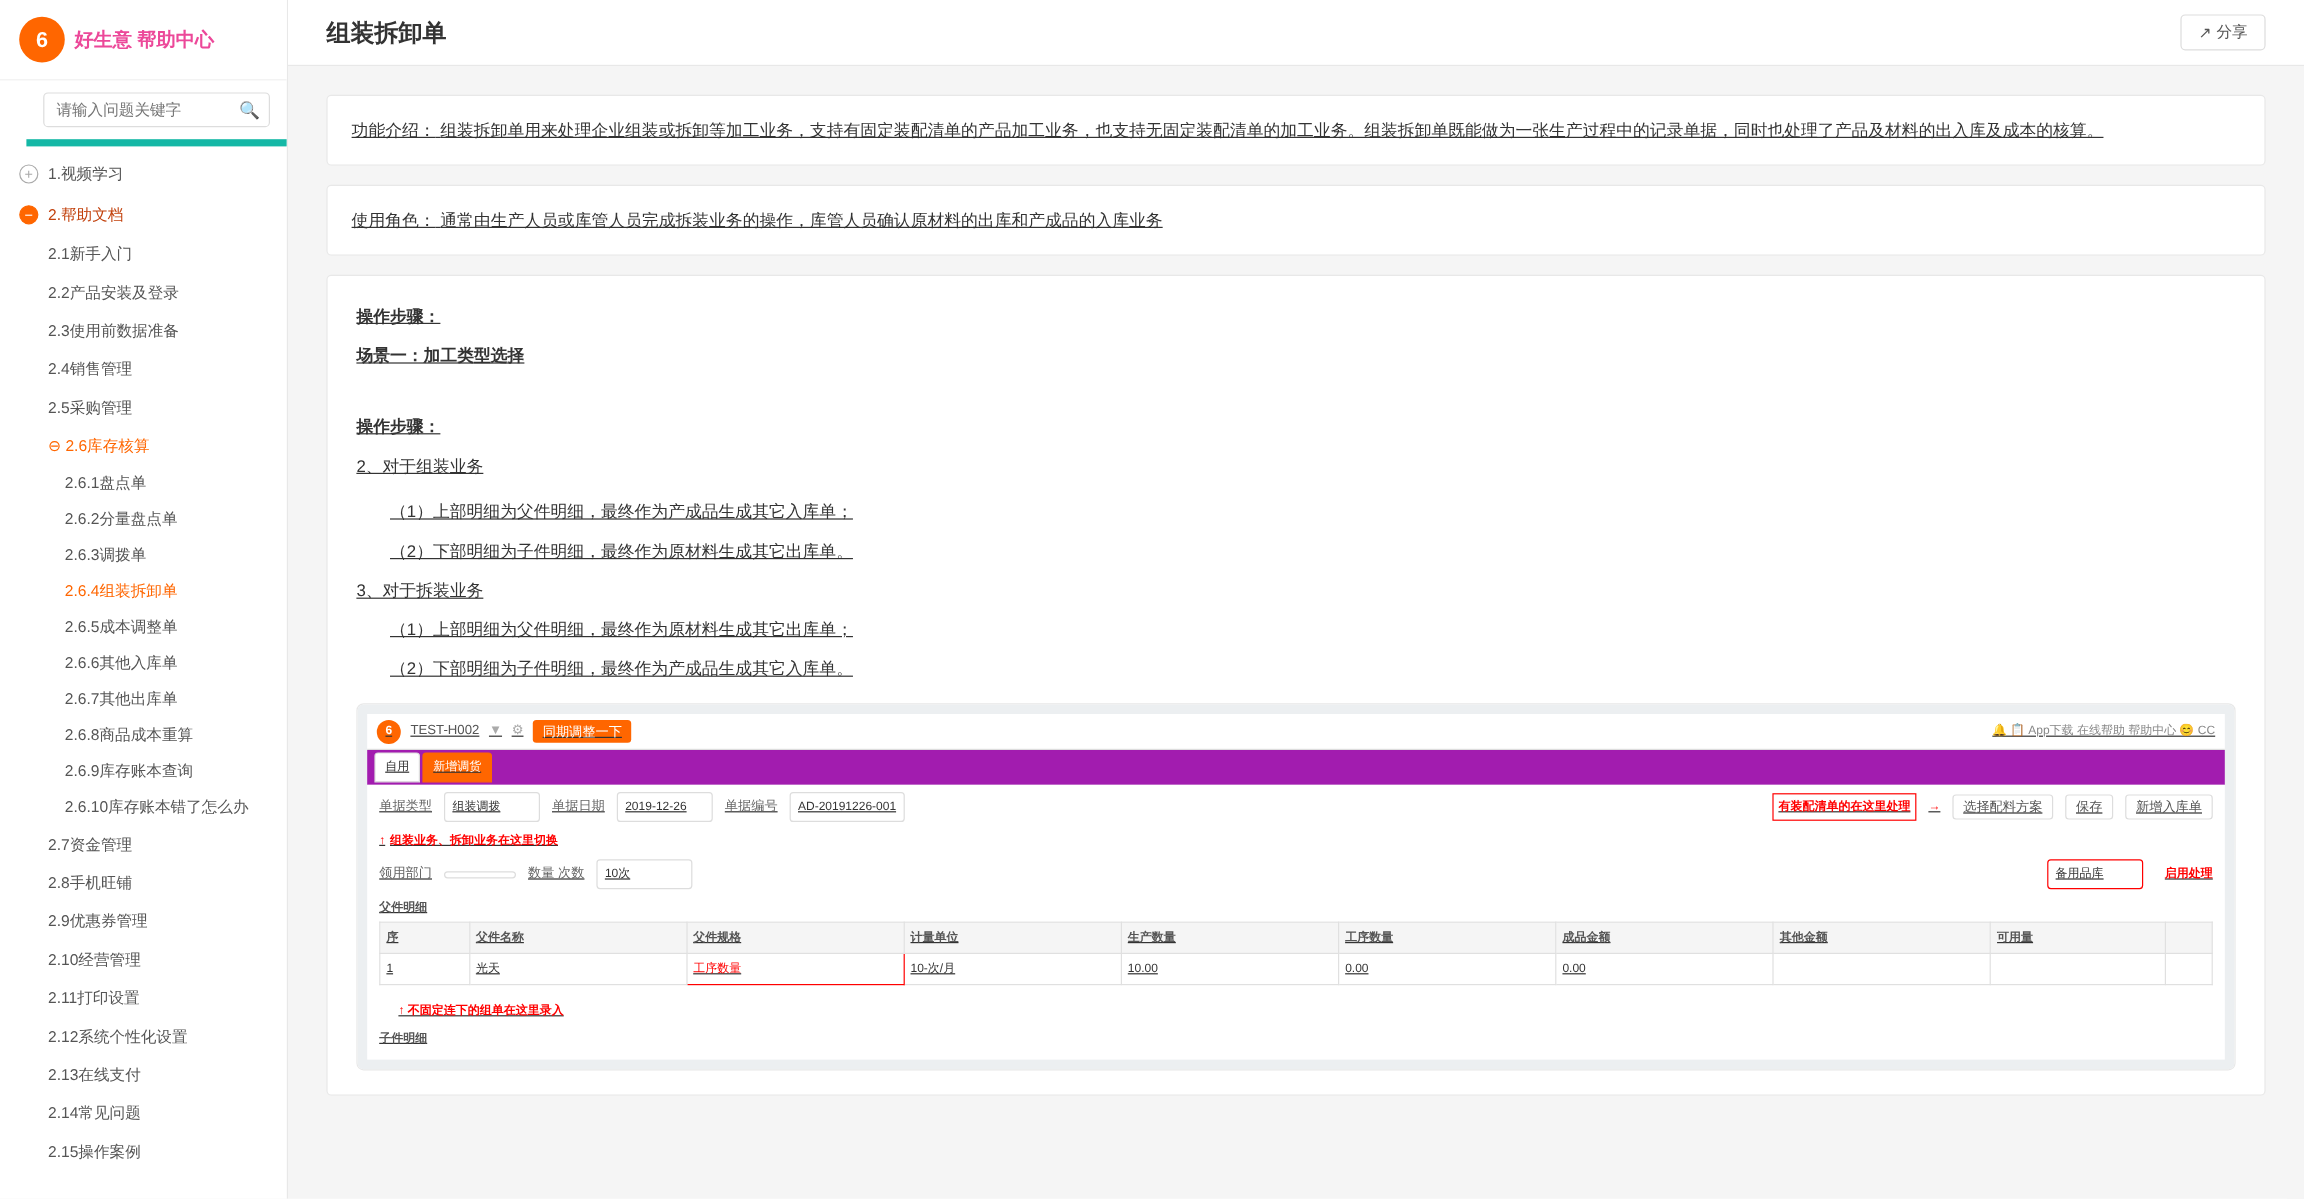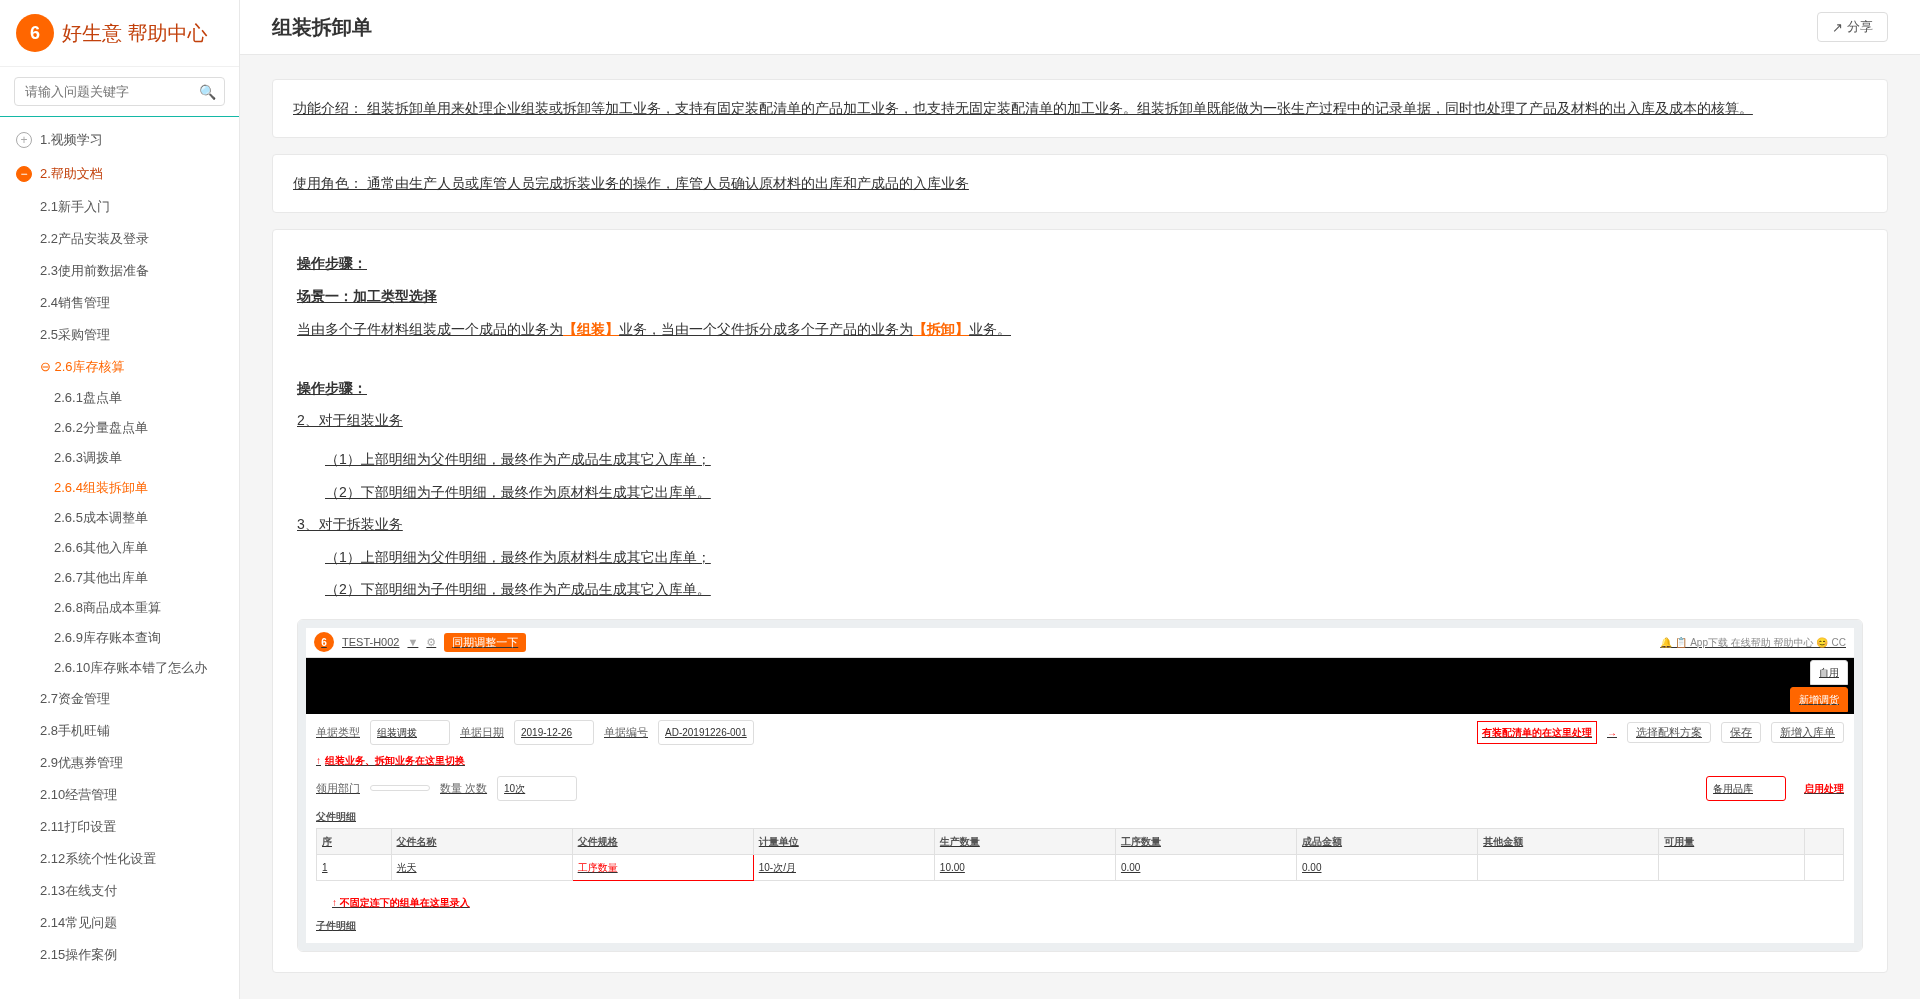--- a/index.html
+++ b/index.html
@@ -25,26 +25,27 @@
     }
     .logo-circle {
       width: 38px; height: 38px;
       background: #f60;
       border-radius: 50%;
       display: flex; align-items: center; justify-content: center;
       color: #fff; font-size: 18px; font-weight: bold;
       margin-right: 8px;
       flex-shrink: 0;
     }
-    .logo-text { font-size: 20px; font-weight: normal; color: #c2410c; }
+    .logo-text { font-size: 16px; font-weight: bold; color: #ec4899; }
 
     #search-box {
       padding: 10px 14px;
-      border-bottom: 1px solid #14b8a6;
+      border-bottom: 6px solid #14b8a6;
       position: relative;
+      margin-left: 22px;
     }
     #search-box input {
       width: 100%;
       border: 1px solid #ddd;
       border-radius: 4px;
       padding: 6px 28px 6px 10px;
       font-size: 13px;
       outline: none;
       color: #999;
     }
@@ -290,23 +291,20 @@
 
     <div class="info-block">
       <span class="bold">使用角色：</span>
       <span>通常由生产人员或库管人员完成拆装业务的操作，库管人员确认原材料的出库和产成品的入库业务</span>
     </div>
 
 
     <div class="steps-block">
       <p><span class="bold">操作步骤：</span></p>
       <p><span class="bold">场景一：加工类型选择</span></p>
-      <p>
-        当由多个子件材料组装成一个成品的业务为<span class="highlight">【组装】</span>业务，当由一个父件拆分成多个子产品的业务为<span class="highlight">【拆卸】</span>业务。
-      </p>
       <br>
       <p class="step-num">操作步骤：</p>
       <p>2、对于组装业务</p>
       <p style="padding-left:2em;margin-top:12px;">（1）上部明细为父件明细，最终作为产成品生成其它入库单；</p>
       <p style="padding-left:2em;">（2）下部明细为子件明细，最终作为原材料生成其它出库单。</p>
       <p>3、对于拆装业务</p>
       <p style="padding-left:2em;">（1）上部明细为父件明细，最终作为原材料生成其它出库单；</p>
       <p style="padding-left:2em;">（2）下部明细为子件明细，最终作为产成品生成其它入库单。</p>
 
       
@@ -316,21 +314,21 @@
           <div class="mock-topbar">
             <div class="mock-logo">6</div>
             <span>TEST-H002</span>
             <span style="color:#aaa;">▼</span>
             <span style="color:#aaa;">⚙</span>
             <button class="mock-btn-orange">同期调整一下</button>
             <span style="flex:1;"></span>
             <span style="font-size:10px;color:#888;">🔔 📋 App下载 在线帮助 帮助中心 😊 CC</span>
           </div>
 
-          <div style="display:flex;background:#000000;padding:2px 6px;gap:2px;align-items:flex-end;flex-direction:column;">
+          <div style="display:flex;background:#a21caf;padding:2px 6px;gap:2px;align-items:flex-start;">
             <span style="background:#fff;border:1px solid #ddd;padding:2px 8px;font-size:10px;border-radius:3px 3px 0 0;">自用</span>
             <span style="background:#f60;color:#fff;border:1px solid #f60;padding:2px 8px;font-size:10px;border-radius:3px 3px 0 0;">新增调货</span>
           </div>
 
           <div style="background:#fff;padding:6px 10px;">
             <div class="mock-form-row">
               <span class="mock-label">单据类型</span>
               <span class="mock-input">组装调拨</span>
               <span class="mock-label">单据日期</span>
               <span class="mock-input">2019-12-26</span>

